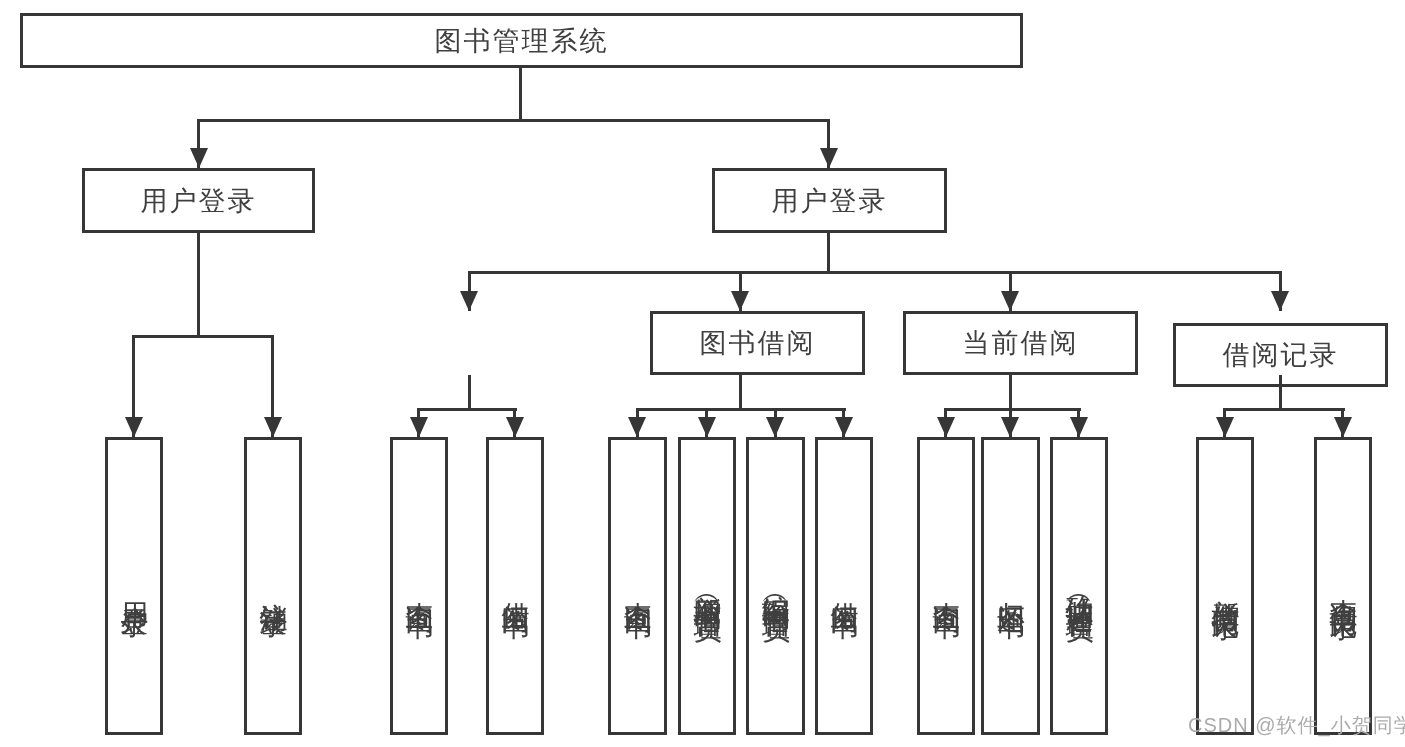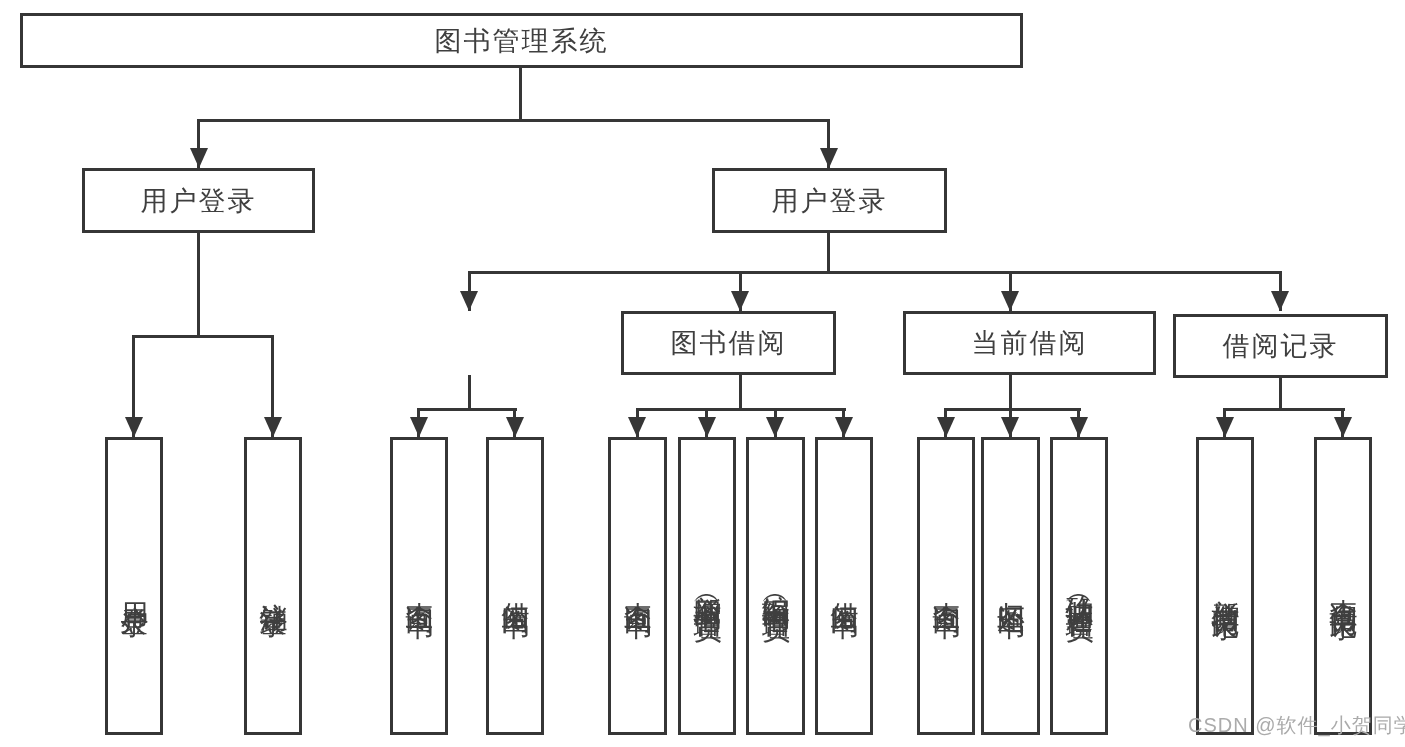--- a/index.html
+++ b/index.html
@@ -99,23 +99,23 @@
   <div class="hline" style="left:468px;top:271px;width:814px"></div>
   <div class="vline" style="left:468px;top:271px;height:40px"></div>
   <div class="arrow" style="left:460px;top:291px"></div>
   <div class="vline" style="left:739px;top:271px;height:40px"></div>
   <div class="arrow" style="left:731px;top:291px"></div>
   <div class="vline" style="left:1009px;top:271px;height:40px"></div>
   <div class="arrow" style="left:1001px;top:291px"></div>
   <div class="vline" style="left:1279px;top:271px;height:40px"></div>
   <div class="arrow" style="left:1271px;top:291px"></div>
 
-  <div class="node node-h" style="left:621px;top:311px;width:215px;height:64px">图书借阅</div>
-  <div class="node node-h" style="left:903px;top:311px;width:253px;height:64px">当前借阅</div>
-  <div class="node node-h" style="left:1173px;top:314px;width:215px;height:64px">借阅记录</div>
+  <div class="node node-h" style="left:650px;top:311px;width:215px;height:64px">图书借阅</div>
+  <div class="node node-h" style="left:903px;top:311px;width:235px;height:64px">当前借阅</div>
+  <div class="node node-h" style="left:1173px;top:323px;width:215px;height:64px">借阅记录</div>
 
   <div class="vline" style="left:468px;top:375px;height:33px"></div>
   <div class="hline" style="left:417px;top:408px;width:100px"></div>
   <div class="vline" style="left:417px;top:408px;height:29px"></div>
   <div class="arrow" style="left:410px;top:417px"></div>
   <div class="vline" style="left:513px;top:408px;height:29px"></div>
   <div class="arrow" style="left:506px;top:417px"></div>
 
   <div class="vline" style="left:739px;top:375px;height:33px"></div>
   <div class="hline" style="left:636px;top:408px;width:210px"></div>

